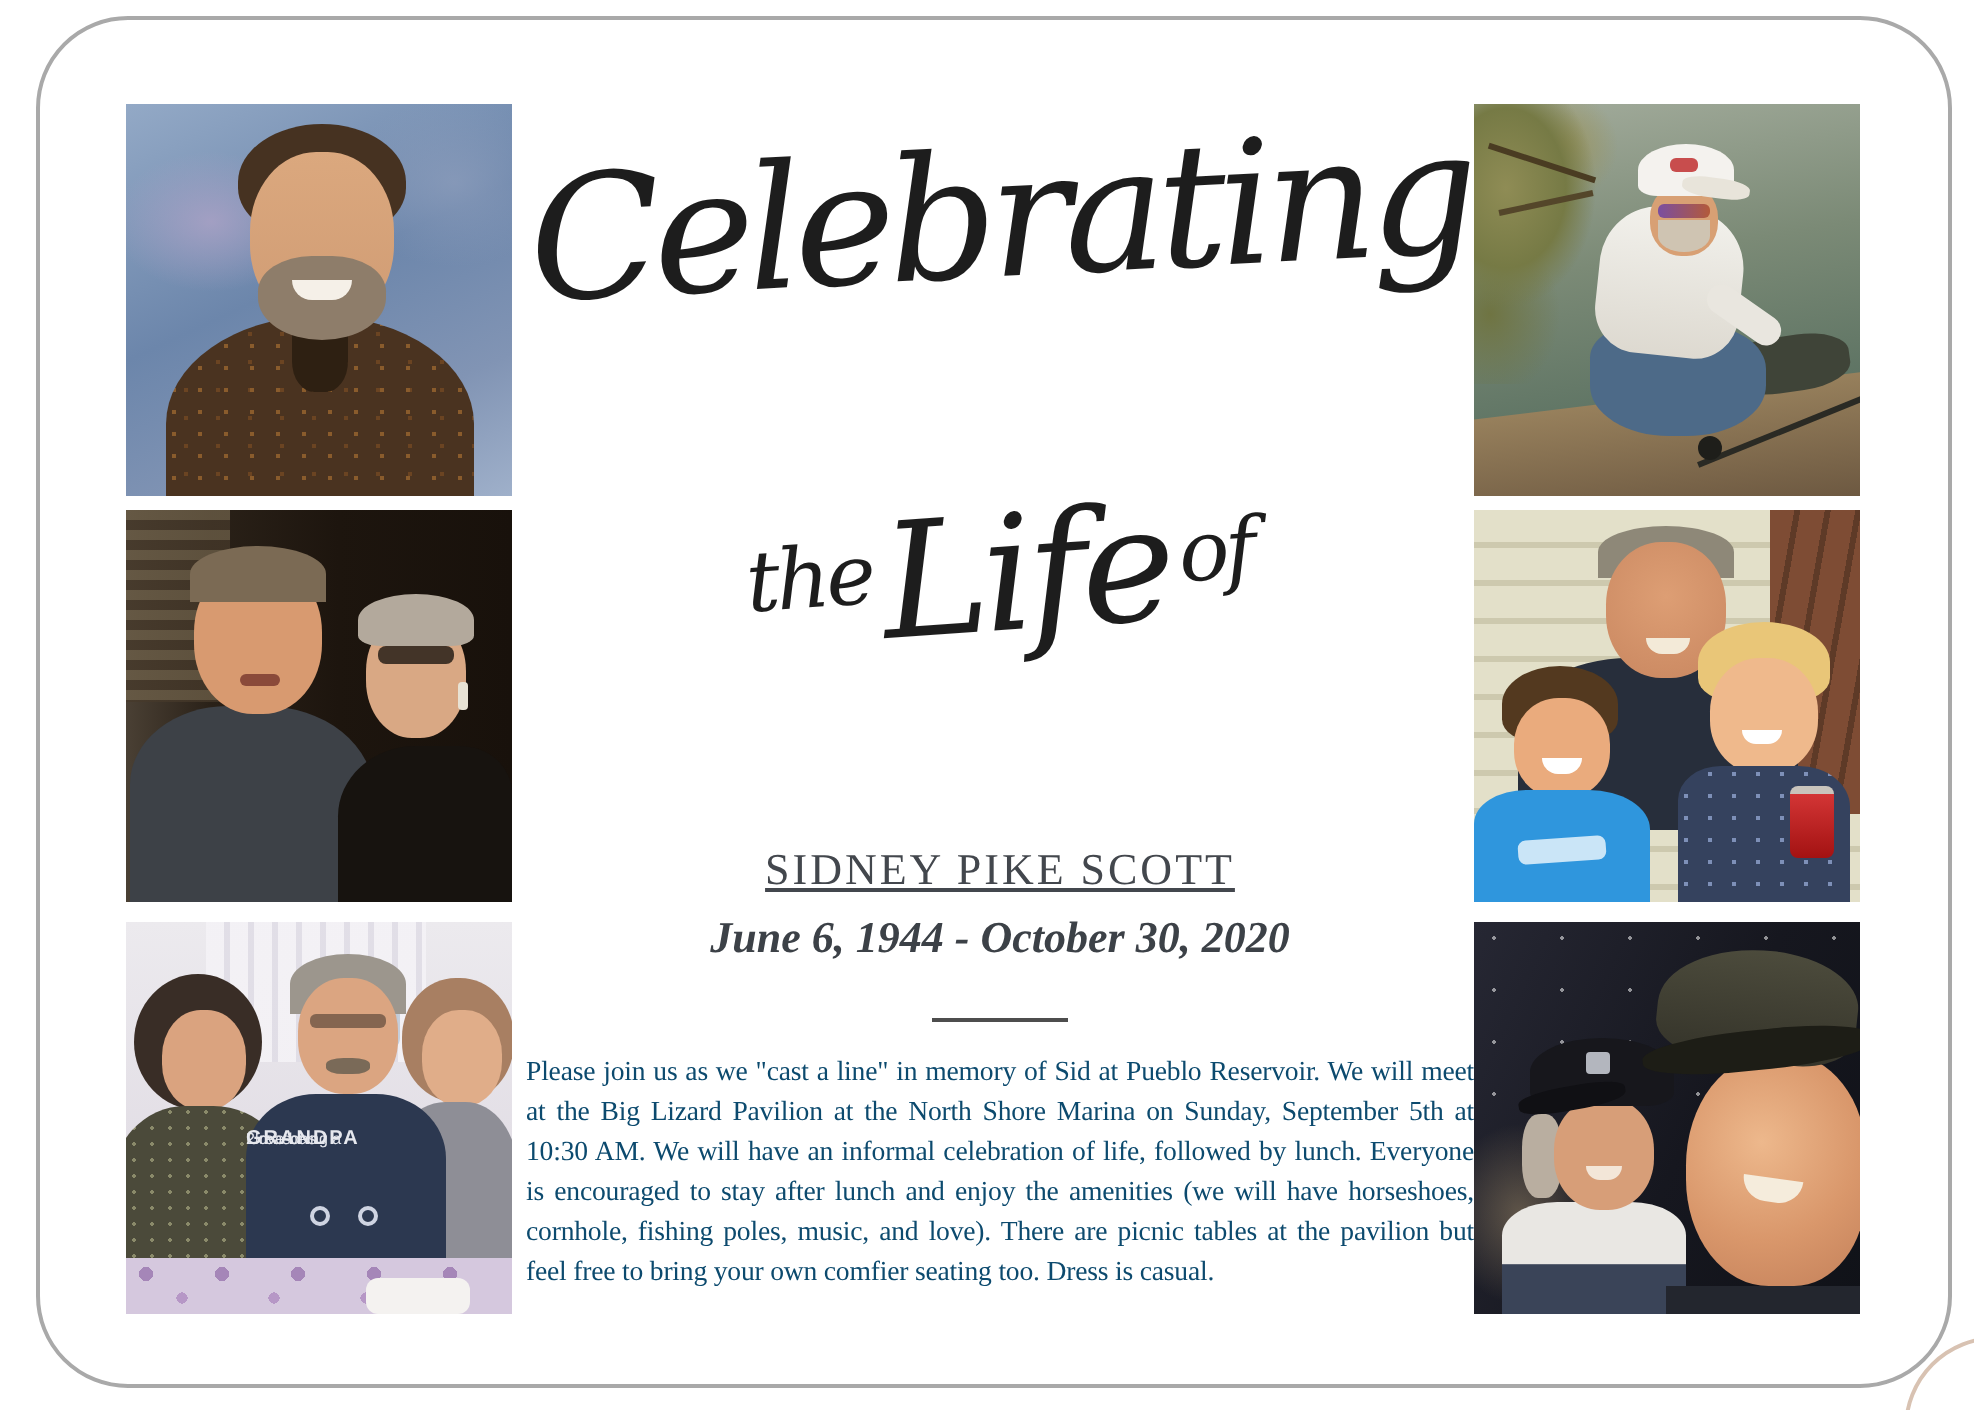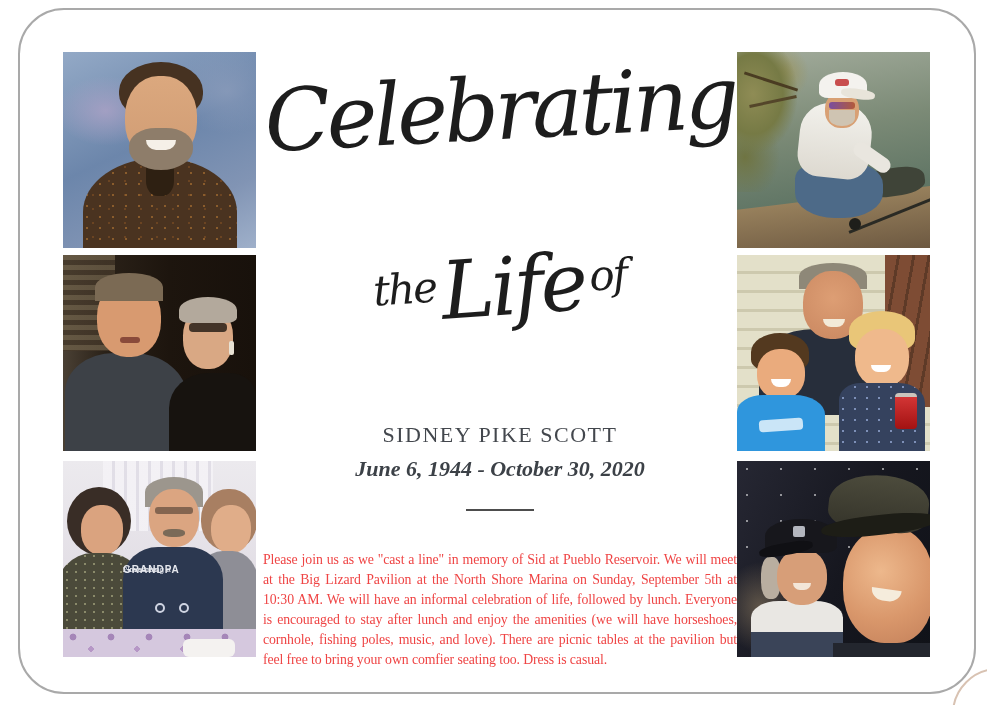--- a/index.html
+++ b/index.html
@@ -151,28 +151,28 @@
   
   .script-l1 { position:absolute; left:243px; top:66px; width:514px; text-align:center;
     font-family:"DejaVu Serif", serif; font-style:italic; font-size:86px; line-height:1;
     letter-spacing:-4px; color:#1d1d1d; white-space:nowrap; transform:rotate(-3deg); }
   .script-l2 { position:absolute; left:263px; top:248px; width:474px; text-align:center;
     font-family:"DejaVu Serif", serif; font-style:italic; color:#1d1d1d; white-space:nowrap;
     transform:rotate(-4deg); }
   .script-l2 .sm { font-size:42px; letter-spacing:-2px; vertical-align:18px; }
   .script-l2 .lg { font-size:80px; letter-spacing:-3px; line-height:1; }
   .name { position:absolute; left:263px; top:422px; width:474px; text-align:center;
-    font-family:"Liberation Serif", serif; font-size:22px; letter-spacing:1.5px; color:#43474d; }
+    font-family:"Liberation Serif", serif; font-size:22px; letter-spacing:1.5px; color:#43474d;text-decoration:underline; }
   .dates { position:absolute; left:263px; top:456px; width:474px; text-align:center;
     font-family:"Liberation Serif", serif; font-style:italic; font-weight:bold;
     font-size:22px; color:#3c4147; }
   .divider { position:absolute; left:466px; top:509px; width:68px; height:2px; background:#4d4d4d; }
-  .invitation { position:absolute; left:263px; top:550px; width:474px;
+  .invitation { position:absolute; left:263px; top:526px; width:474px;
     font-family:"Liberation Serif", serif; font-size:13.8px; line-height:20px;
-    letter-spacing:-0.1px; color:#ef4444; text-align:justify; }
+    letter-spacing:-0.1px; color:#0c4a6e; text-align:justify; }
 </style>
 </head>
 <body>
 
 <div class="stage">
 
   <div class="card-border"></div>
   <div class="card2-corner"></div>
 
   <div class="photo" id="p1">

